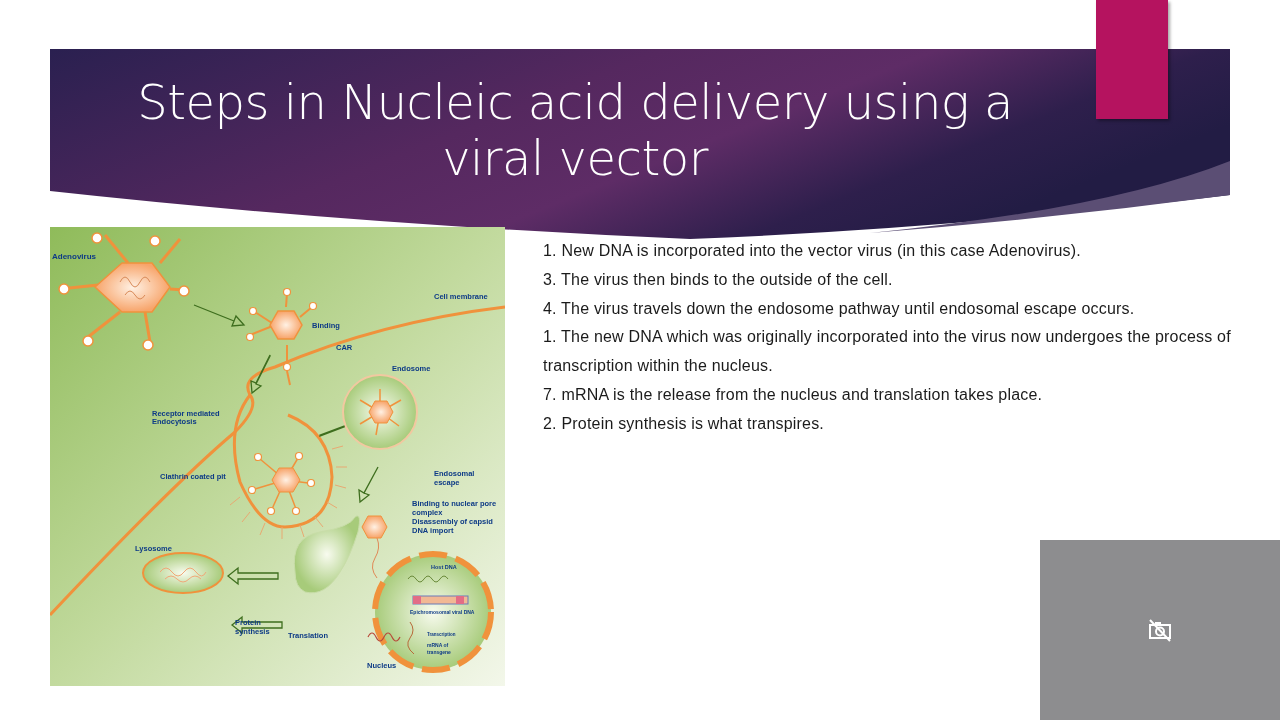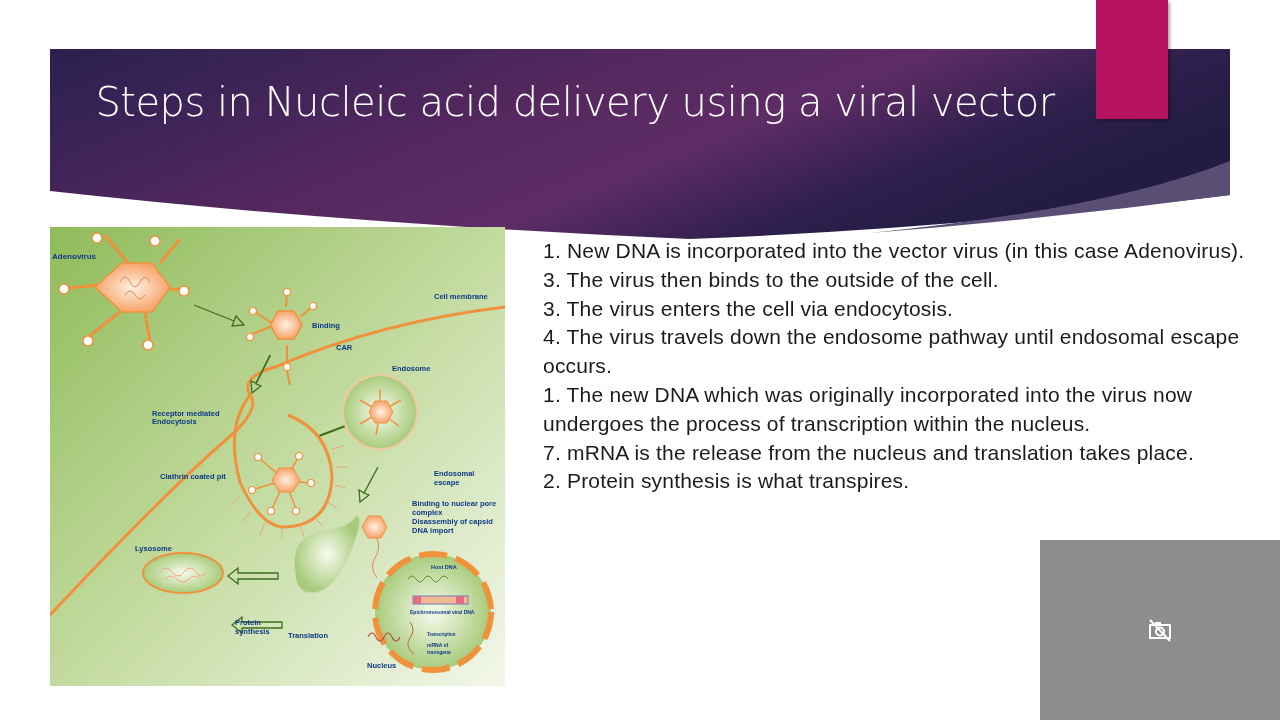--- a/index.html
+++ b/index.html
@@ -1,24 +1,24 @@
 <!DOCTYPE html>
 <html><head>
 <meta charset="utf-8">
 <style>
   html,body{margin:0;padding:0;}
   body{width:1280px;height:720px;position:relative;overflow:hidden;background:#ffffff;font-family:"DejaVu Sans","Liberation Sans",sans-serif;}
   .banner{position:absolute;left:50px;top:49px;width:1180px;height:190px;}
   .banner svg{display:block;}
   .accent{position:absolute;left:1096px;top:0;width:72px;height:119px;background:#b5135f;box-shadow:2px 2px 3px rgba(0,0,0,0.35);}
-  .title{position:absolute;left:80px;top:74px;width:990px;text-align:center;color:#ffffff;font-family:"DejaVu Sans","Liberation Sans",sans-serif;font-weight:300;font-size:40px;line-height:56px;letter-spacing:-0.5px;}
+  .title{position:absolute;left:80px;top:74px;width:990px;text-align:center;color:#ffffff;font-family:"DejaVu Sans","Liberation Sans",sans-serif;font-weight:300;font-size:48px;line-height:56px;letter-spacing:-0.5px;}
   .diagram{position:absolute;left:50px;top:227px;width:455px;height:459px;overflow:hidden;text-align:right;}
   .diagram svg{display:block;}
   .lbl{font-family:"Liberation Sans",sans-serif;font-weight:bold;fill:#0d3a86;}
-  .body-text{position:absolute;left:543px;top:237px;width:720px;font-family:"Liberation Sans",sans-serif;font-size:21px;line-height:28.8px;color:#1b1b1b;letter-spacing:0.2px;}
+  .body-text{position:absolute;left:543px;top:237px;width:720px;font-family:"Liberation Sans",sans-serif;font-size:16px;line-height:28.8px;color:#1b1b1b;letter-spacing:0.2px;}
   .body-text p{margin:0;}
   .overlay{position:absolute;left:1040px;top:540px;width:240px;height:180px;background:#8d8d8f;display:flex;align-items:center;justify-content:center;}
   .overlay svg{display:block;}
 </style>
 </head>
 <body>
 
 <div class="banner">
   <svg width="1180" height="190" viewBox="0 0 1180 190">
     <defs>
@@ -184,21 +184,20 @@
     <text class="lbl" x="185" y="398" font-size="7.5">Protein</text>
     <text class="lbl" x="185" y="407" font-size="7.5">synthesis</text>
     <text class="lbl" x="238" y="411" font-size="7.5">Translation</text>
     <text class="lbl" x="317" y="441" font-size="7.5">Nucleus</text>
   </svg>
 </div>
 
 <div class="body-text">
   <p>1. New DNA is incorporated into the vector virus (in this case Adenovirus).</p>
   <p>3. The virus then binds to the outside of the cell.</p>
-  <p>3. The virus enters the cell via endocytosis.</p>
   <p>4. The virus travels down the endosome pathway until endosomal escape occurs.</p>
   <p>1. The new DNA which was originally incorporated into the virus now undergoes the process of transcription within the nucleus.</p>
   <p>7. mRNA is the release from the nucleus and translation takes place.</p>
   <p>2. Protein synthesis is what transpires.</p>
 </div>
 
 <div class="overlay">
   <span>
     <svg width="26" height="26" viewBox="0 0 26 26">
       <rect x="3" y="8" width="20" height="13" fill="none" stroke="#ffffff" stroke-width="2"></rect>

